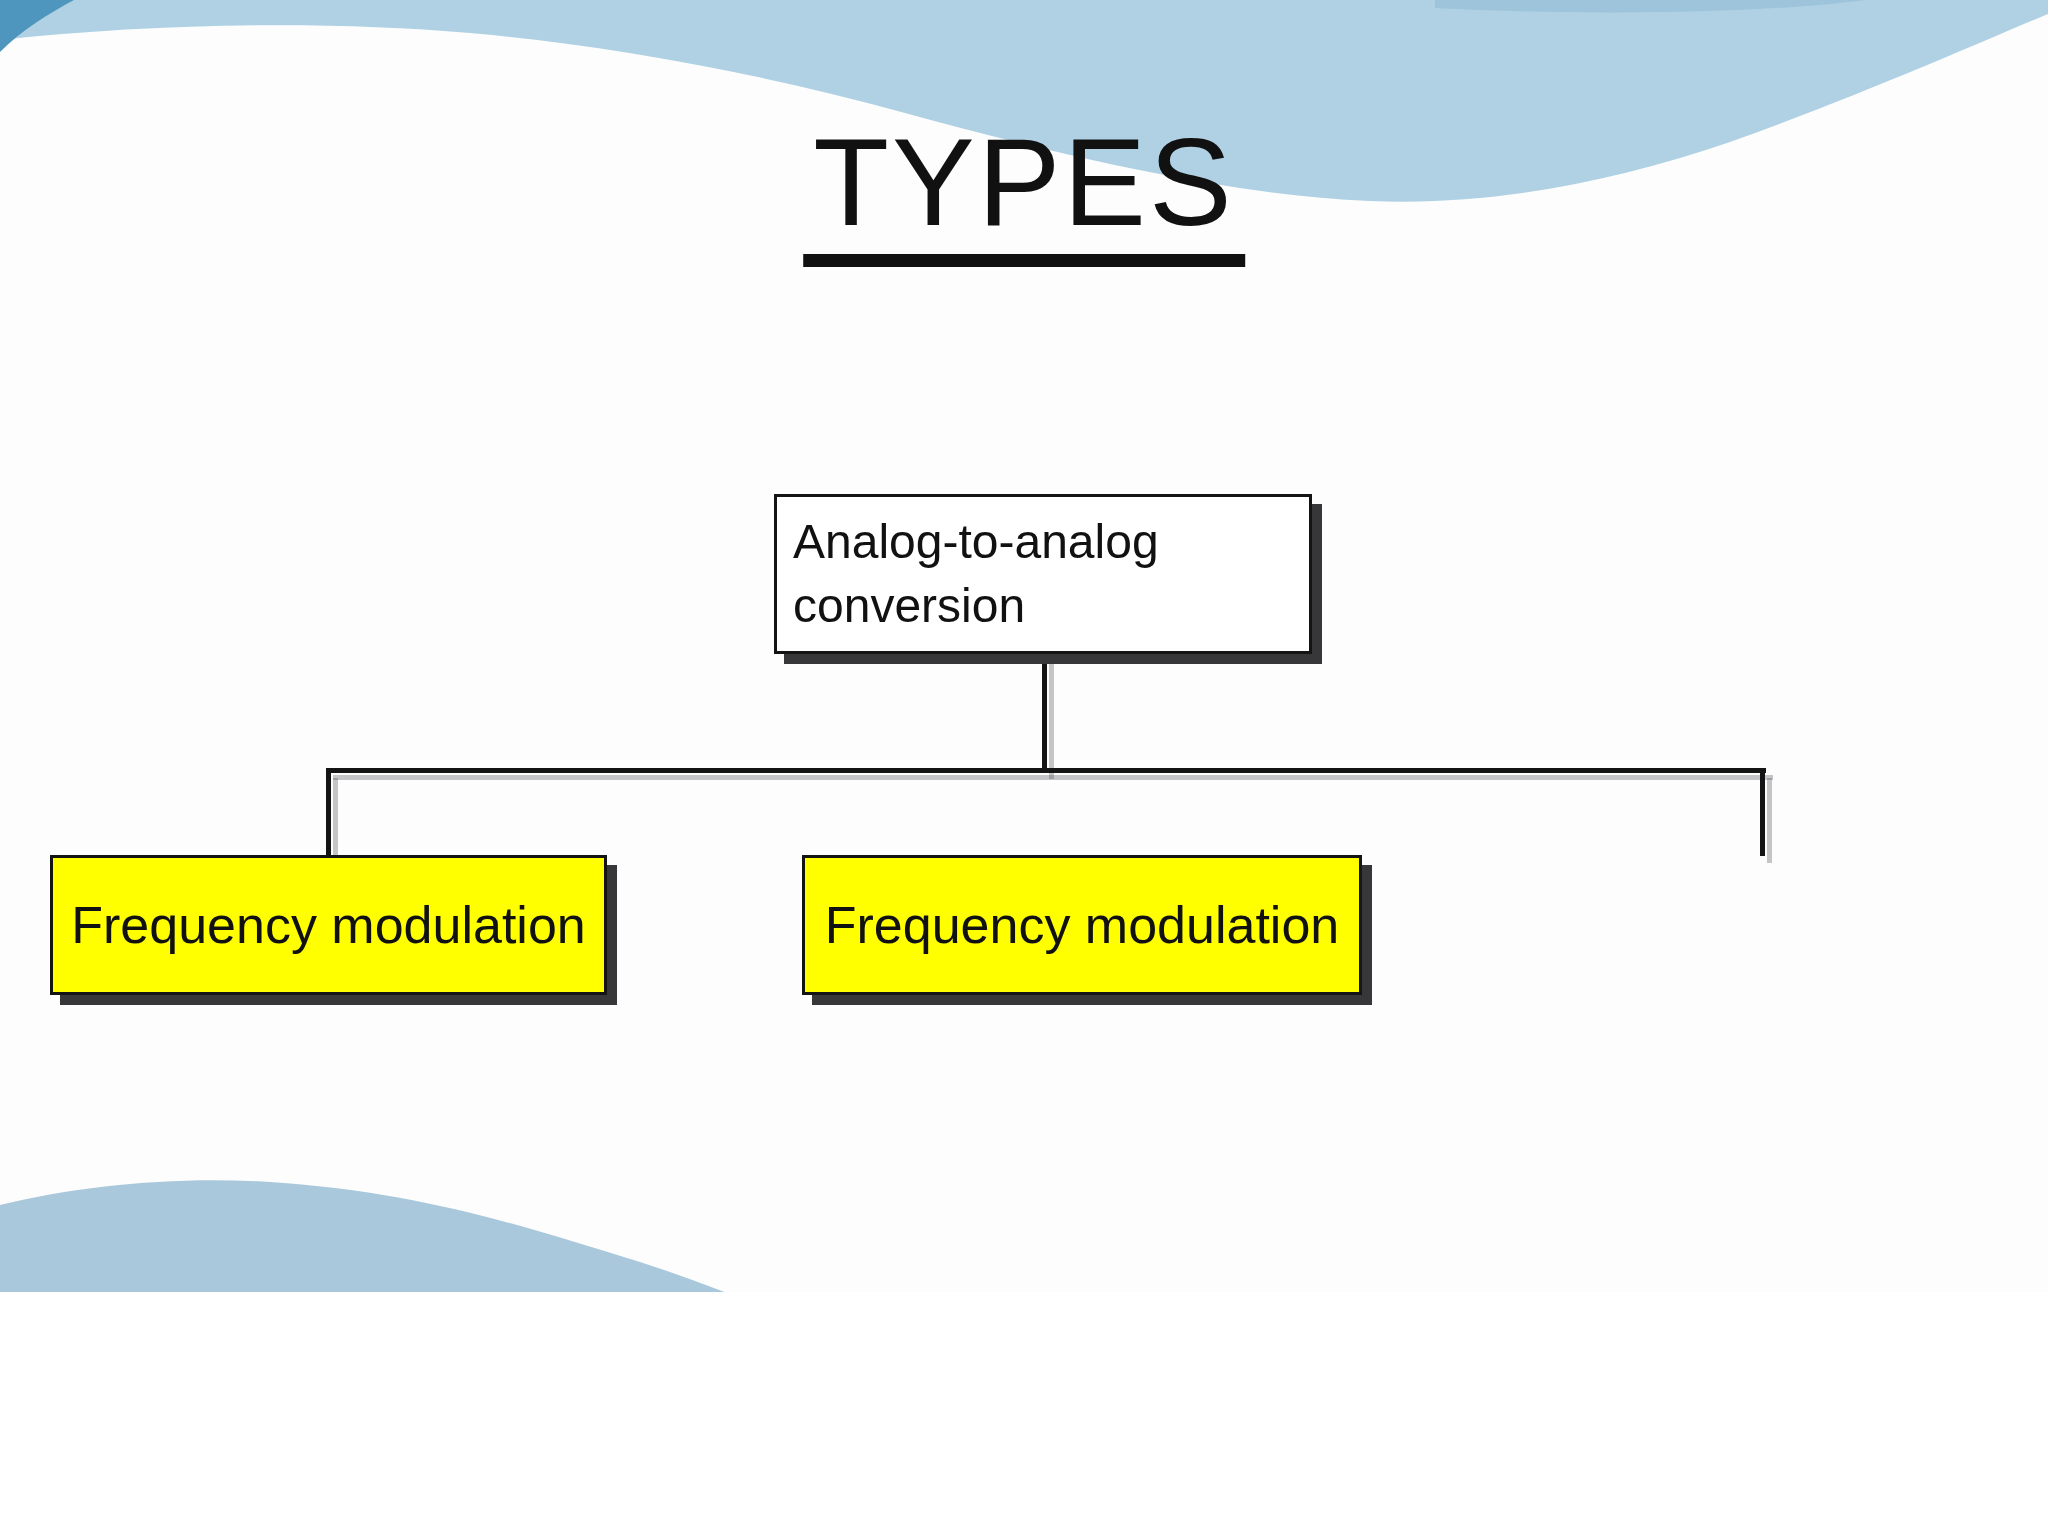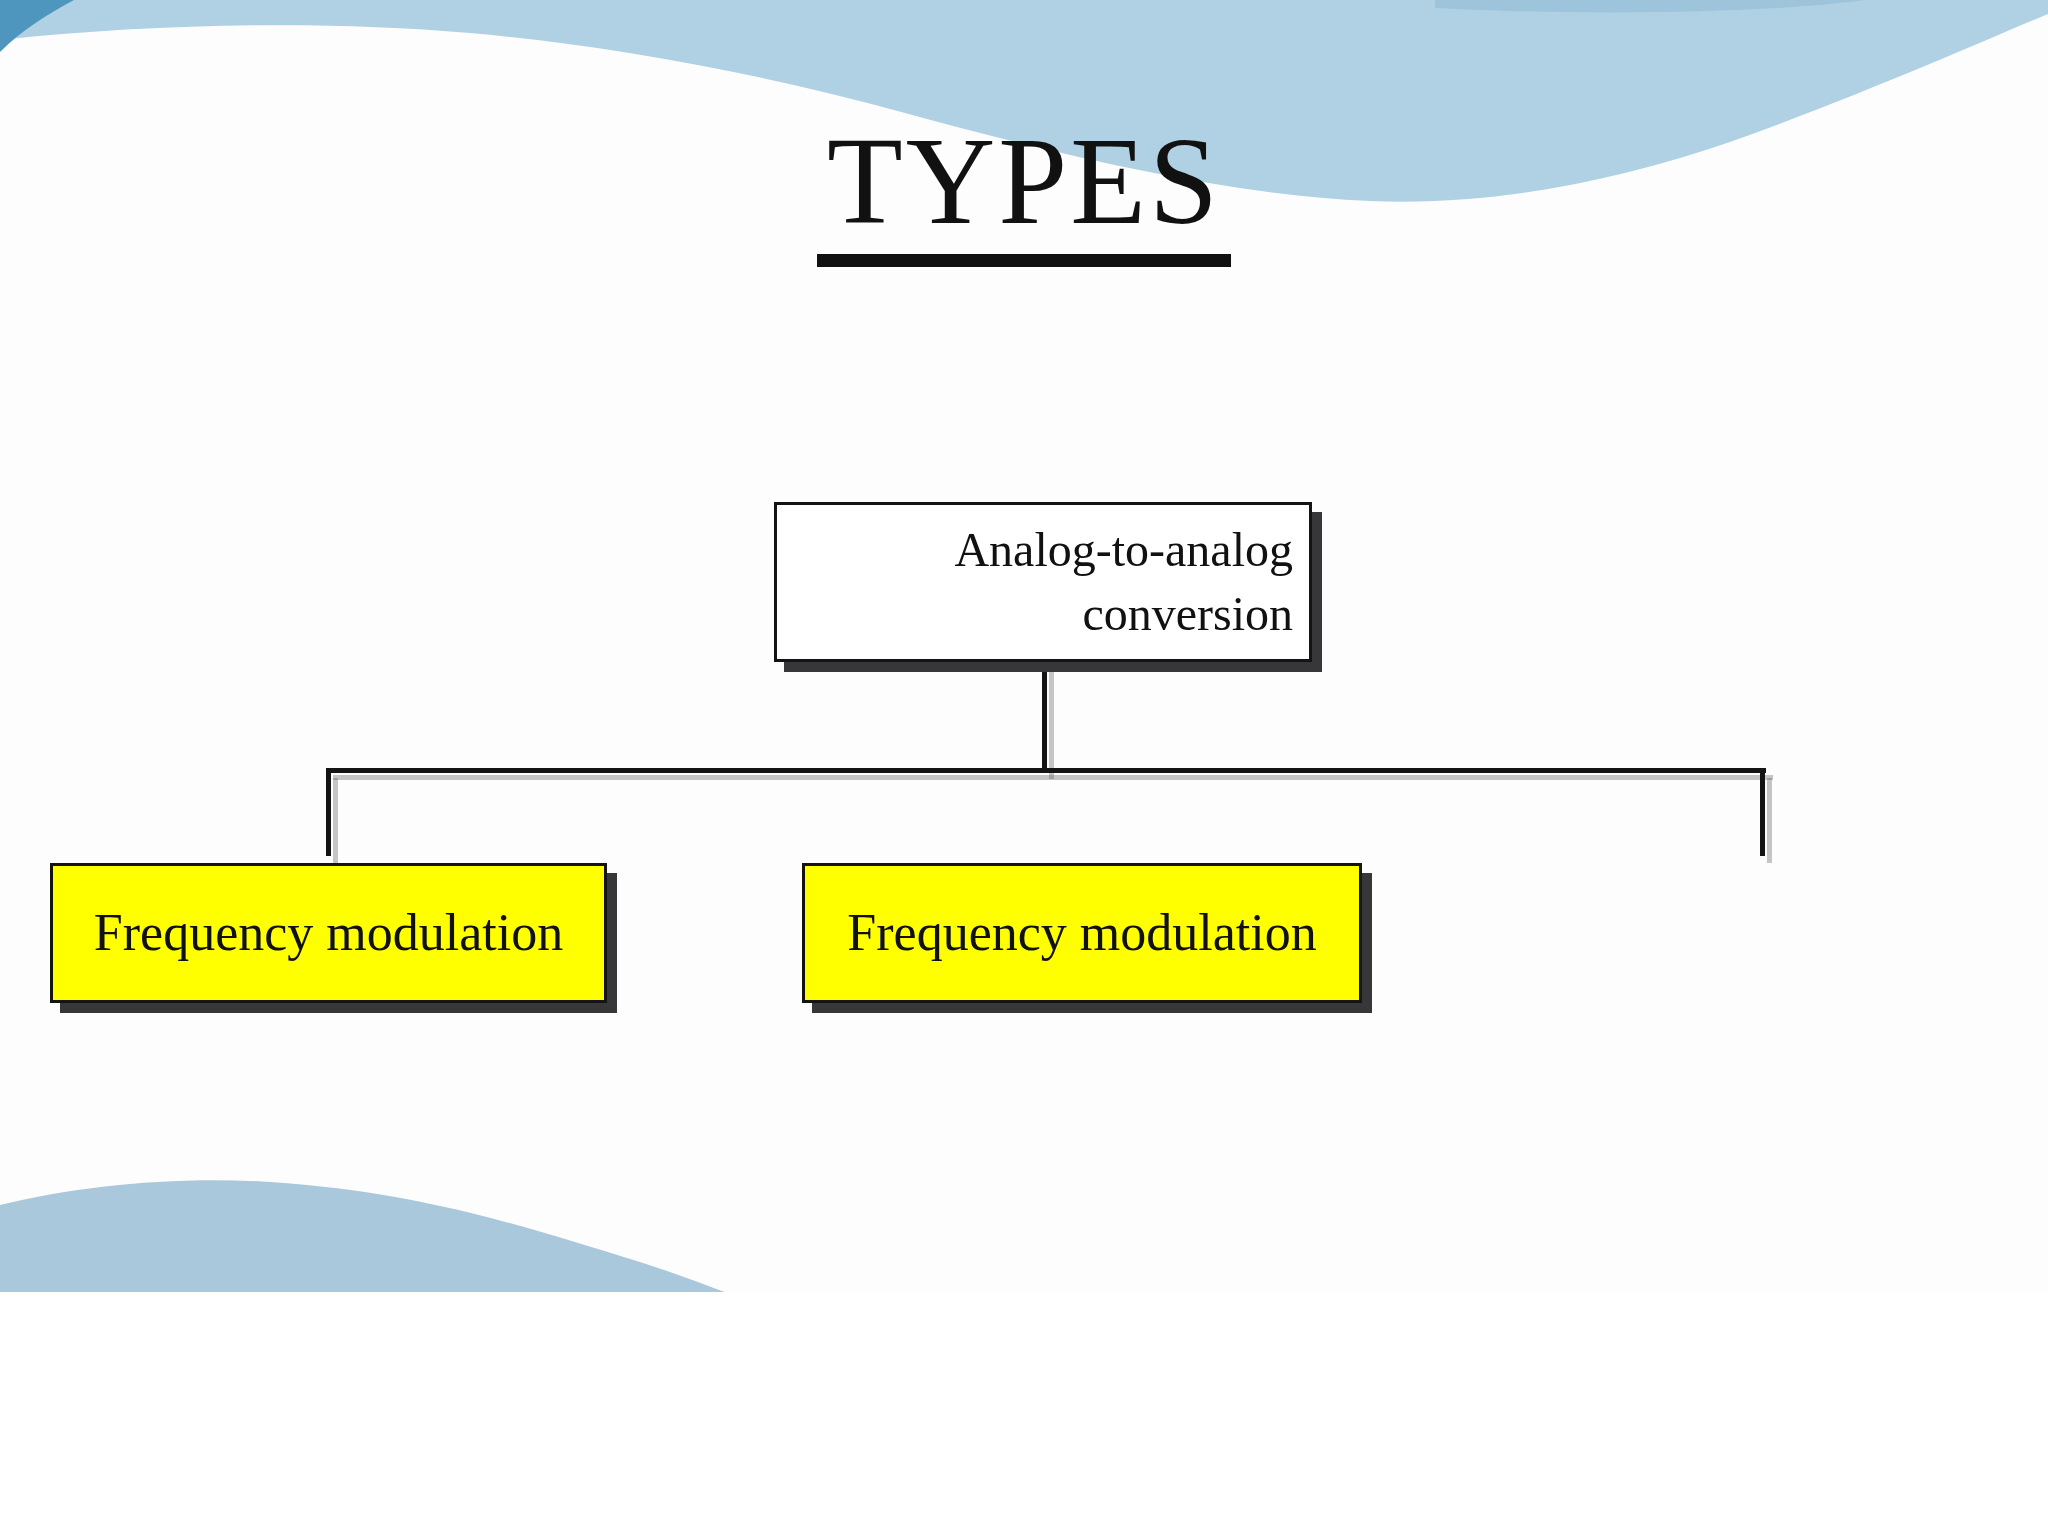--- a/index.html
+++ b/index.html
@@ -2,21 +2,21 @@
 <html style="--slide_bg: #fdfdfd; --text: #111111; --root_box_fill: #ffffff; --child_box_fill: #ffff00; --box_border: #141414; --box_shadow: #37373a; --connector: #141414; --top_band: #afd1e3; --top_corner: #4e96bd; --top_strip: #9dc4da; --bottom_gray_band: #a9c8db; --bottom_medium_wave: #76b9da; --bottom_light_wave: #b4e2f5; --bottom_corner_wedge: #a9cbdf;"><head>
 <meta charset="utf-8">
 <style>
   html, body { margin: 0; padding: 0; background: #ffffff; }
   .slide {
     position: relative;
     width: 2048px;
     height: 1292px;
     overflow: hidden;
     background: var(--slide_bg, #fdfdfd);
-    font-family: Liberation Serif, serif;
+    font-family: Liberation Sans, sans-serif;
   }
   .deco { position: absolute; left: 0; display: block; }
   .deco.top { top: 0; }
   .deco.bottom { top: 1130px; }
 
   .title {
     position: absolute;
     top: 120px;
     left: 50%;
     transform: translateX(-50%);
@@ -42,23 +42,22 @@
   .dropR { left: 1760px; top: 771px; width: 5px; height: 85px; }
 
   .node {
     position: absolute;
     box-sizing: border-box;
     border: 3px solid var(--box_border, #141414);
     box-shadow: 10px 10px 0 var(--box_shadow, #37373a);
     display: flex;
     align-items: center;
     justify-content: center;
-    text-align: right;
+    text-align: left;
     color: var(--text, #111);
-    margin-top: 8px;
   }
   .node.root {
     left: 774px; top: 494px; width: 538px; height: 160px;
     background: var(--root_box_fill, #ffffff);
     font-size: 48px; line-height: 64px;
     padding: 0 16px;
   }
   .node.child {
     top: 855px; height: 140px;
     background: var(--child_box_fill, #ffff00);

